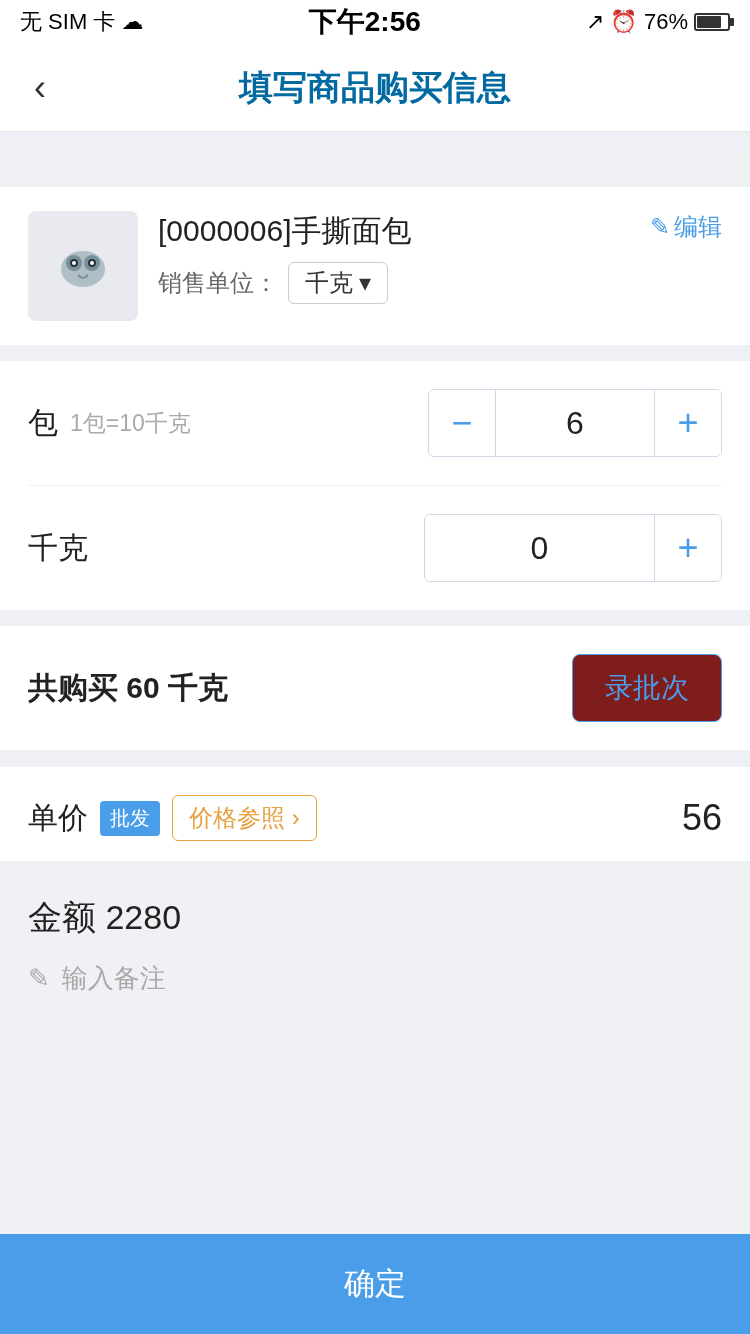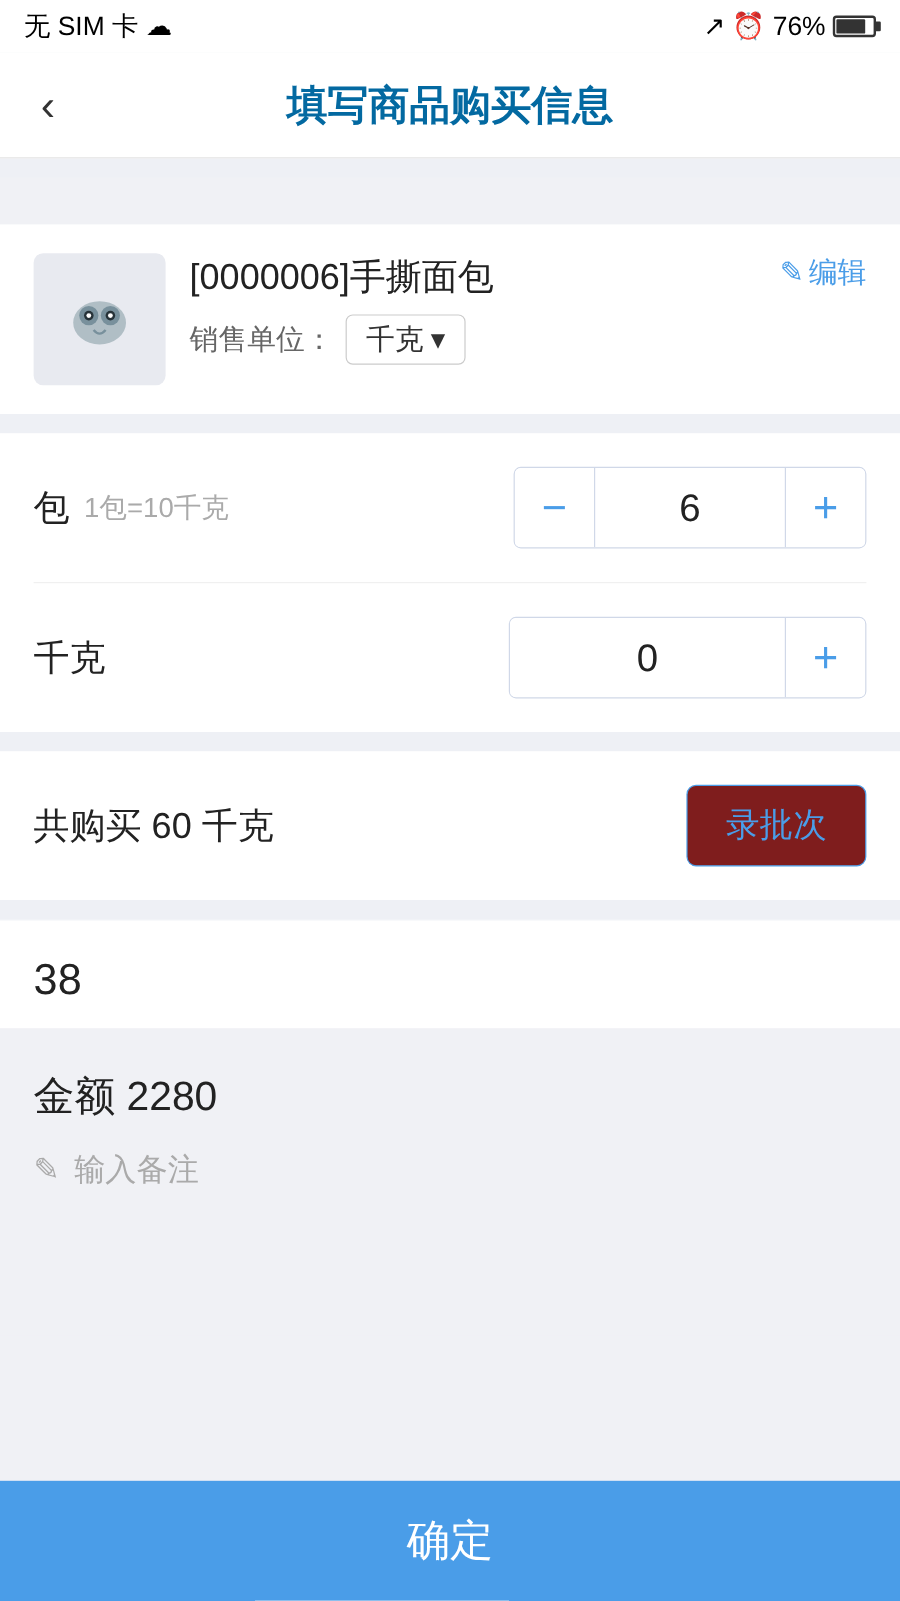--- a/index.html
+++ b/index.html
@@ -192,21 +192,21 @@
     }
 
     
     .total-row {
       background: #fff;
       padding: 28px;
       display: flex;
       align-items: center;
       justify-content: space-between;
     }
-    .total-text { font-size: 30px; color: #222; }
+    .total-text { font-size: 30px; color: #222; font-weight: bold; }
     .batch-btn {
       border: 1px solid #4a9de8;
       border-radius: 8px;
       padding: 14px 32px;
       font-size: 28px;
       color: #4a9de8;
       background: #7f1d1d;
       cursor: pointer;
     }
 
@@ -256,34 +256,35 @@
     
     .spacer { flex: 1; background: #f0f1f5; }
 
     
     .confirm-btn {
       background: #4a9de8;
       height: 100px;
       display: flex;
       align-items: center;
       justify-content: center;
-      font-size: 36px;
+      font-size: 31px;
       color: #fff;
       font-weight: 500;
       cursor: pointer;
       flex-shrink: 0;
     }
   </style>
 </head>
 <body>
 
 <div class="status-bar">
   <div class="status-left">
     <span>无 SIM 卡 ☁</span>
   </div>
+  <div class="status-center">下午2:56</div>
   <div class="status-right">
     <span>↗</span>
     <span>⏰</span>
     <span>76%</span>
     <span class="battery-icon">
       <span class="battery-fill"></span>
     </span>
   </div>
 </div>
 
@@ -361,21 +362,26 @@
     <span> </span>
     <span>千克</span>
   </div>
   <button class="batch-btn">录批次</button>
 </div>
 
 <div class="divider"></div>
 
 <div class="price-section">
   <div class="price-row">
-    <div class="price-value">38</div>
+    <div class="price-label">
+      <span>单价</span>
+      <span class="badge-pi">批发</span>
+      <div class="price-ref-btn">价格参照 ›</div>
+    </div>
+    <div class="price-value">56</div>
   </div>
 </div>
 
 <div class="amount-section">
   <div class="amount-row">
     <span>金额</span>
     <span> </span>
     <span>2280</span>
   </div>
   <div class="remark-row">

